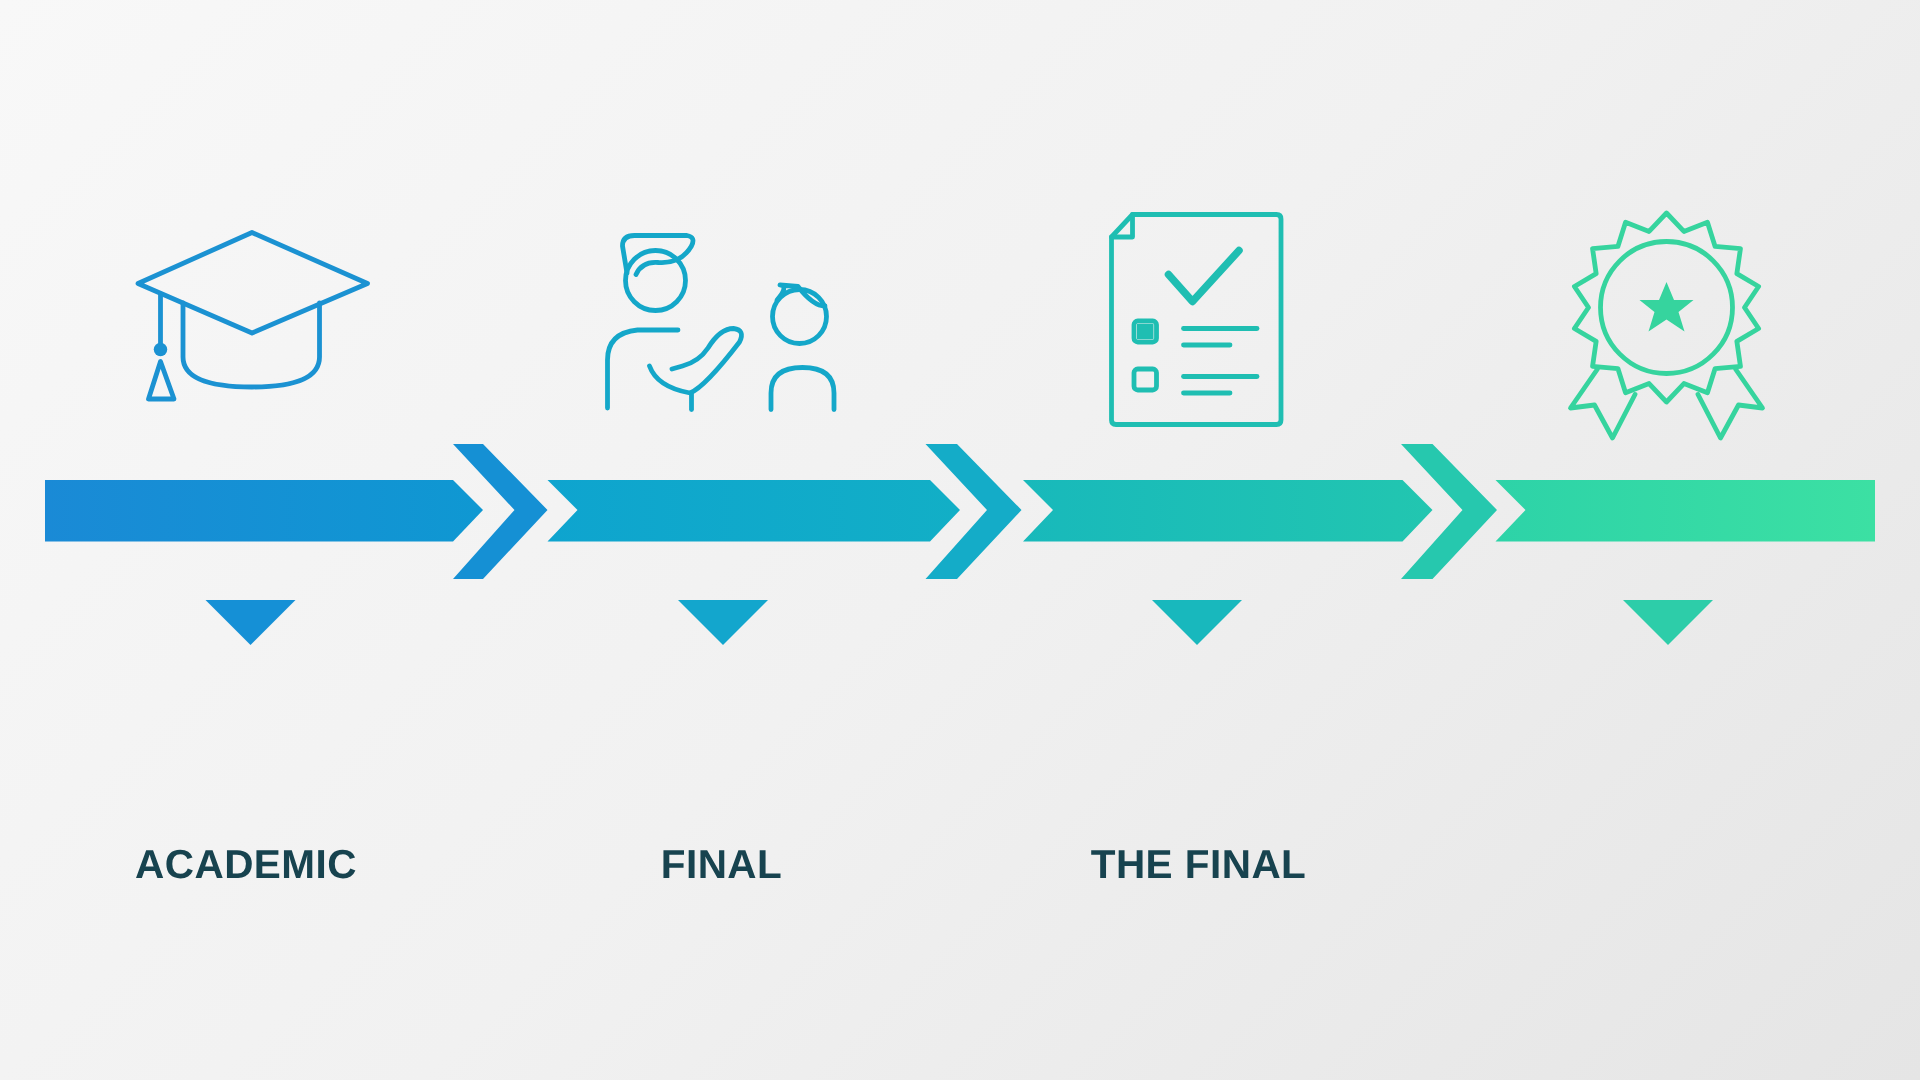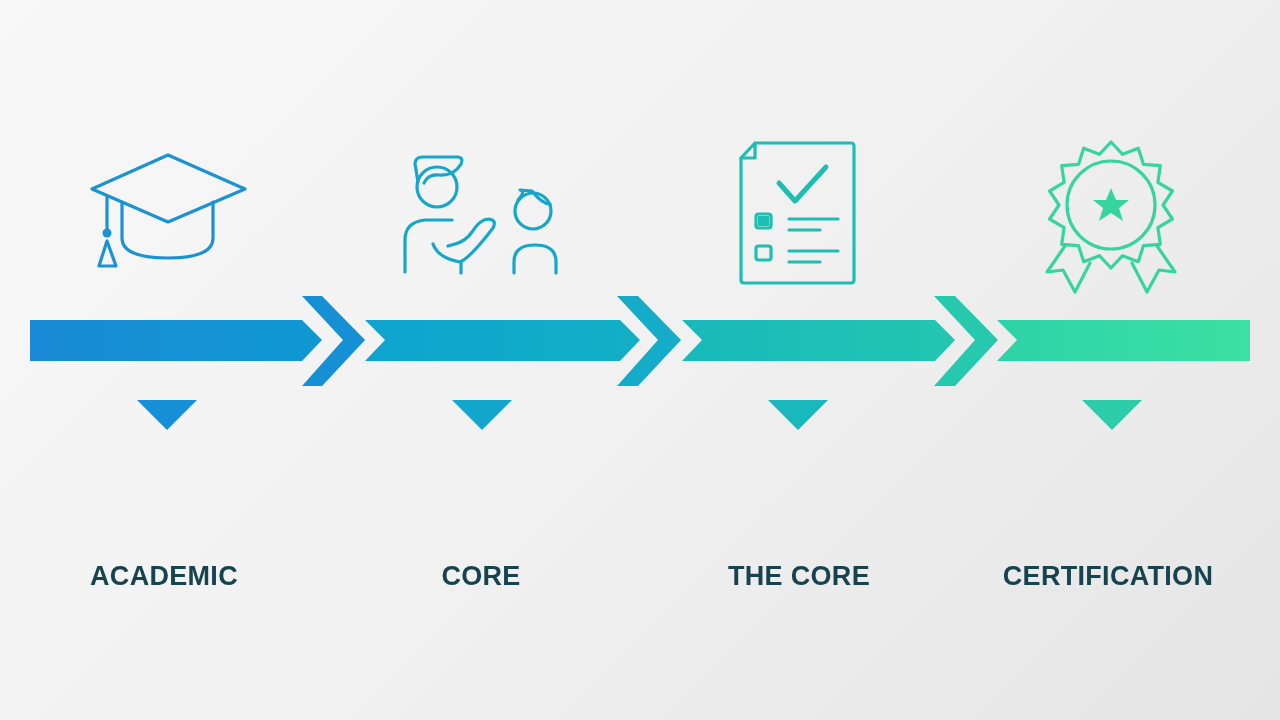--- a/index.html
+++ b/index.html
@@ -97,21 +97,18 @@
       <polyline points="1065,246 1047,272 1063,270 1075,292 1090,263"></polyline>
       <polyline points="1157,246 1175,272 1159,270 1147,292 1132,263"></polyline>
     </g>
     <polygon fill="#36d49e" points="1111,188 1116,200 1129,200 1119,208 1123,221 1111,213 1099,221 1103,208 1093,200 1106,200"></polygon>
   </svg>
 
   <div class="label" style="left:14px;">
     <span>ACADEMIC</span>
   </div>
   <div class="label" style="left:331px;">
-    <span>CORE</span>
+    <span>FINAL</span>
   </div>
   <div class="label" style="left:649px;">
-    <span>THE CORE</span>
-  </div>
-  <div class="label" style="left:958px;">
-    <span>CERTIFICATION</span>
+    <span>THE FINAL</span>
   </div>
 </div>
 
 </body></html>

